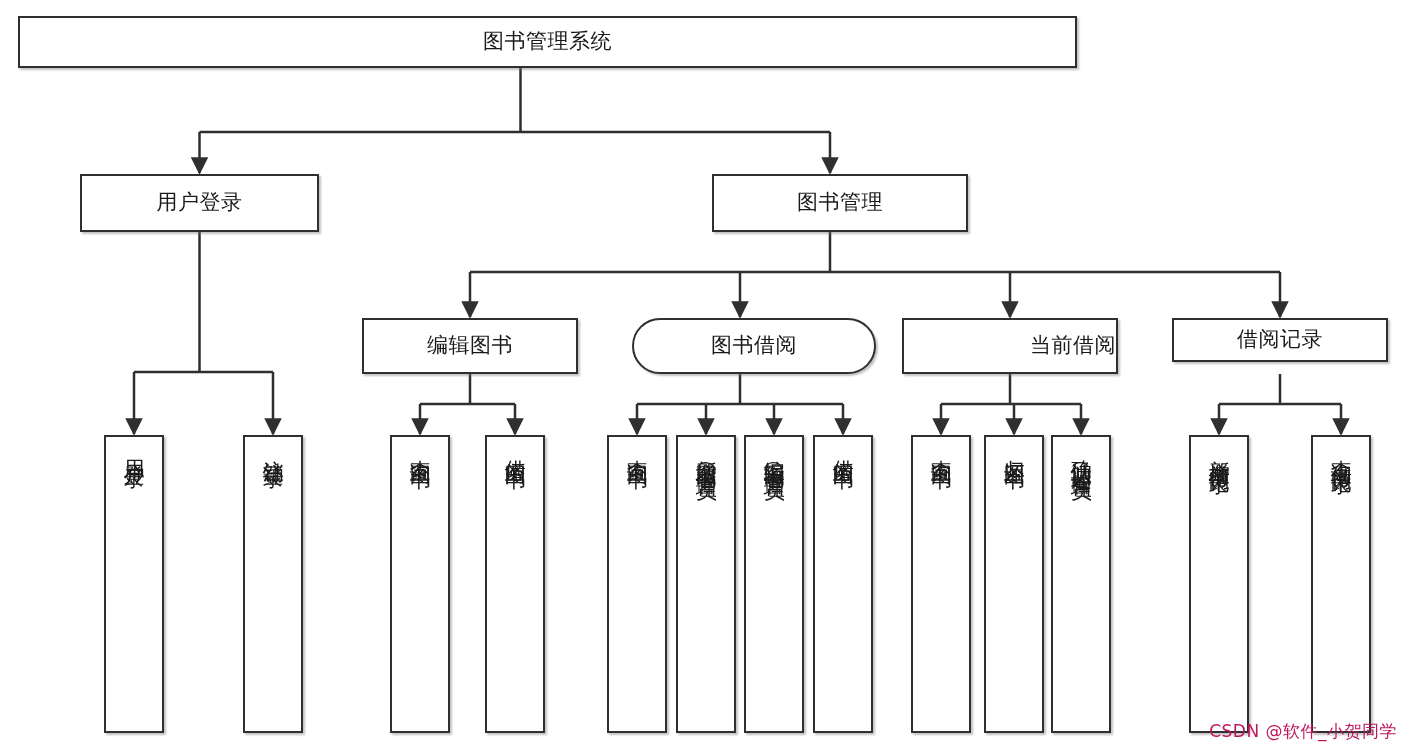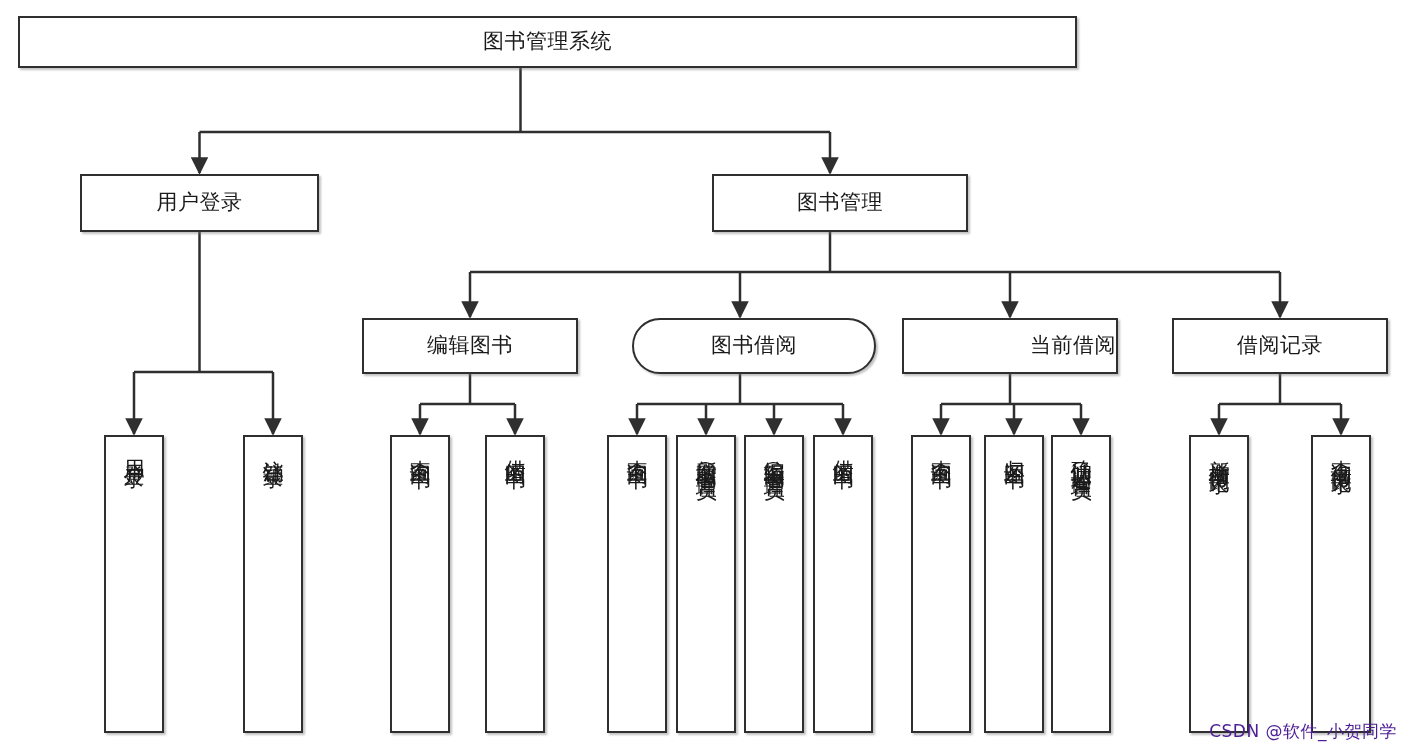--- a/index.html
+++ b/index.html
@@ -58,21 +58,21 @@
     display: block;
   }
   .title-node {
     font-size: 22px;
   }
   .watermark {
     position: absolute;
     right: 8px;
     bottom: 4px;
     font-size: 17px;
-    color: #4c1d95;
+    color: #be185d;
     z-index: 5;
     white-space: nowrap;
     letter-spacing: 0.5px;
   }
 </style>
 </head>
 <body>
 
 <div id="canvas">
 
@@ -131,21 +131,21 @@
       </div>
       <div class="node horiz" style="left: 362px; top: 318px; width: 216px; height: 56px;">
         <span>编辑图书</span>
       </div>
       <div class="node horiz" style="left: 632px; top: 318px; width: 244px; height: 56px; border-radius: 28px;">
         <span>图书借阅</span>
       </div>
       <div class="node horiz" style="left: 902px; top: 318px; width: 216px; height: 56px; justify-content: flex-end;">
         <span>当前借阅</span>
       </div>
-      <div class="node horiz" style="left: 1172px; top: 318px; width: 216px; height: 56px;">
+      <div class="node horiz" style="left: 1172px; top: 318px; width: 216px; height: 44px;">
         <span>借阅记录</span>
       </div>
       <div class="node vert" style="left: 104px; top: 435px; width: 60px; height: 298px;">
         <span>用户登录</span>
       </div>
       <div class="node vert" style="left: 243px; top: 435px; width: 60px; height: 298px;">
         <span>注销登录</span>
       </div>
       <div class="node vert" style="left: 390px; top: 435px; width: 60px; height: 298px;">
         <span>查询图书</span>

